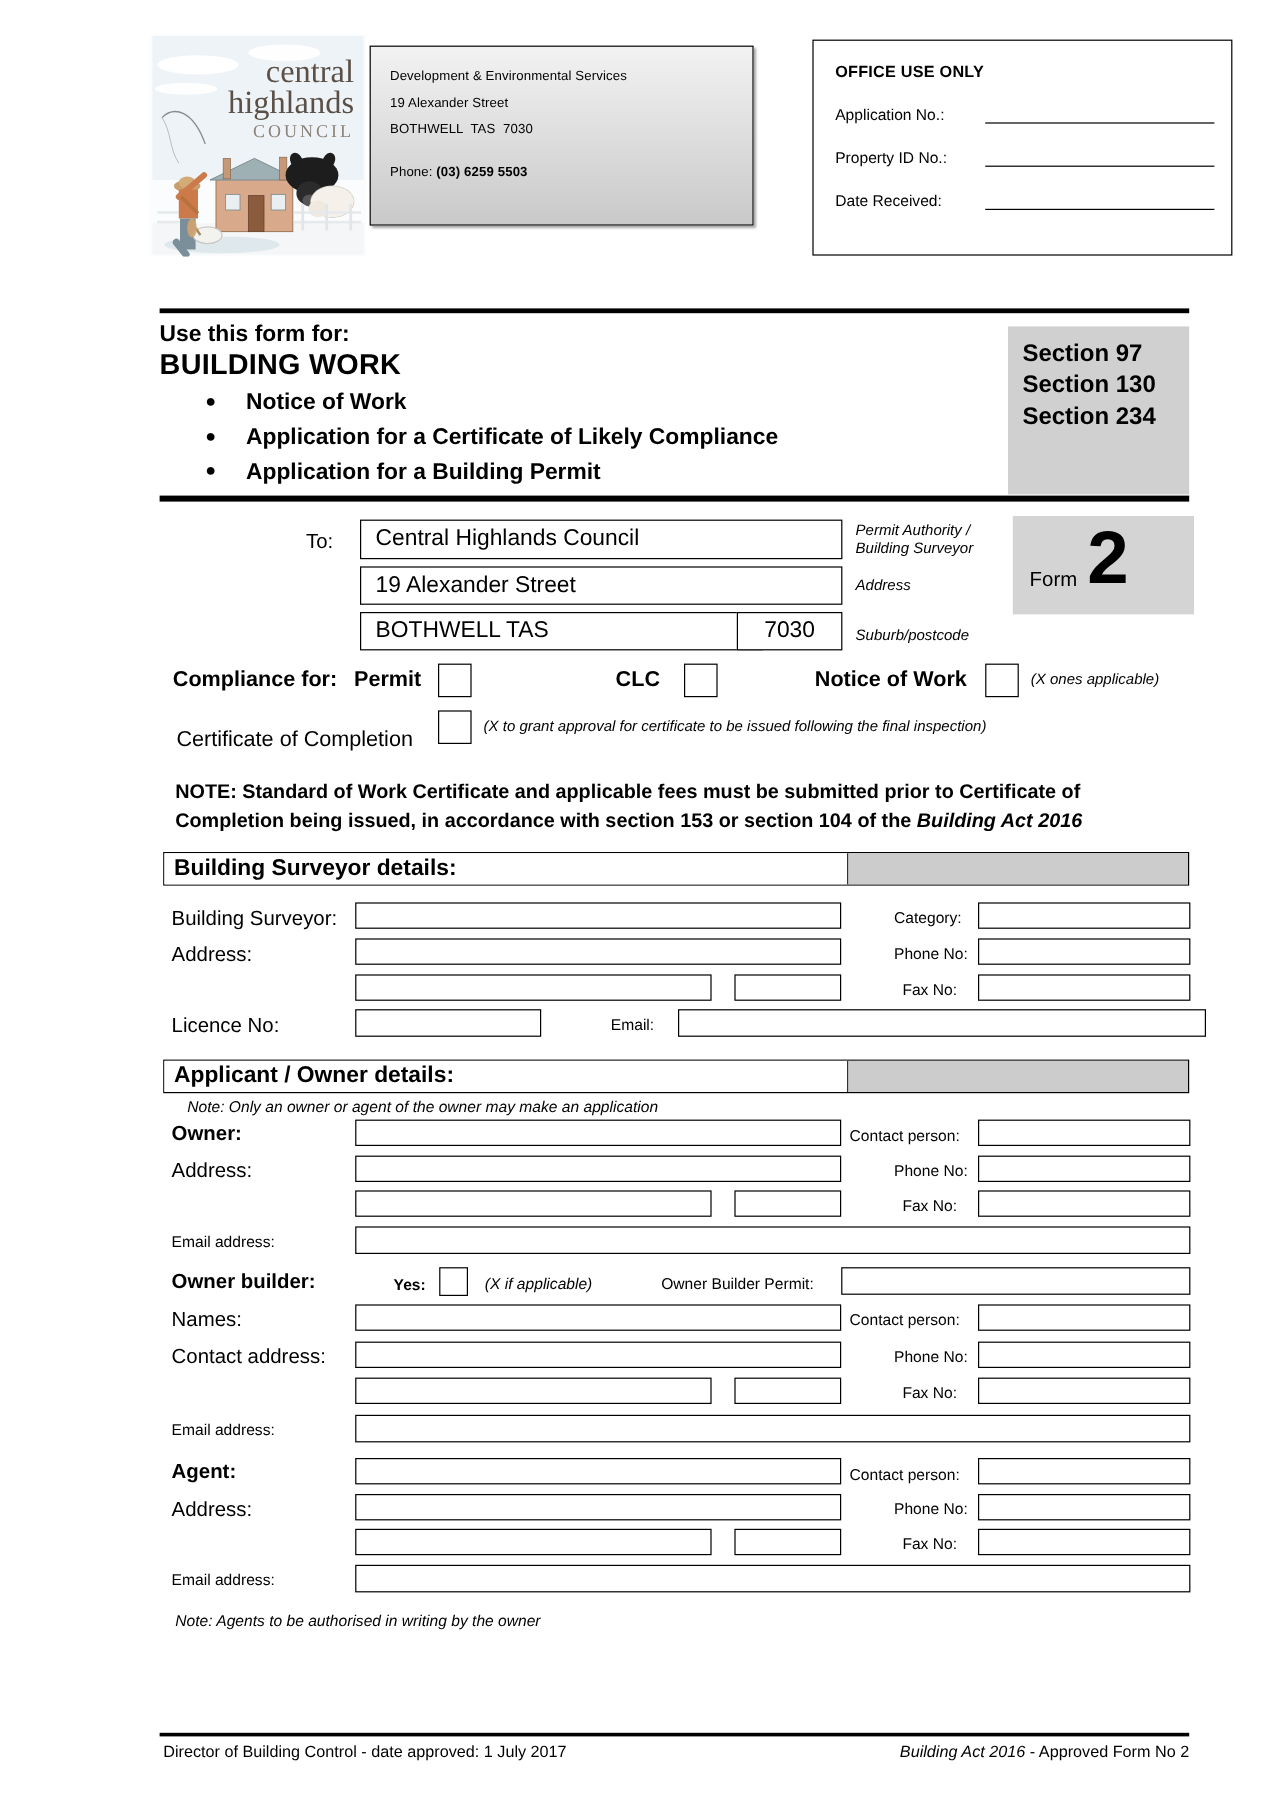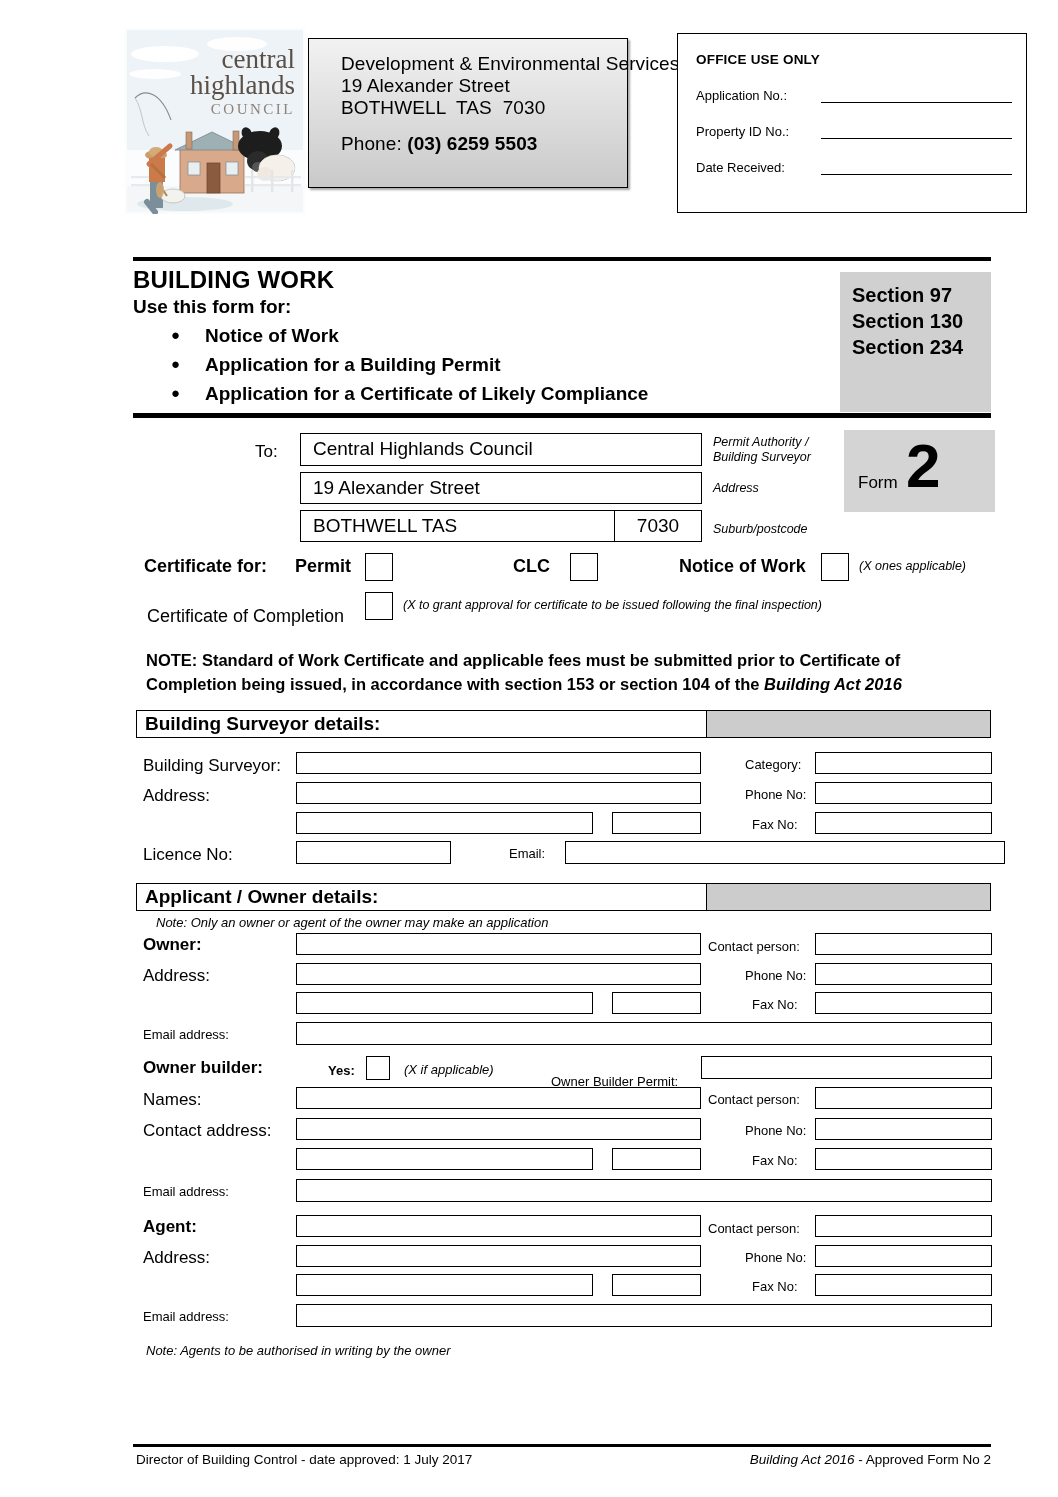--- a/index.html
+++ b/index.html
@@ -28,23 +28,22 @@
 
   #address-box {
     position: absolute; left: 308px; top: 38px;
     width: 320px; height: 150px;
     border: 1.5px solid #000;
     background: linear-gradient(180deg,#f2f2f2 0%, #e4e4e4 35%, #c9c9c9 100%);
     box-shadow: 2px 2px 2px rgba(0,0,0,0.35);
     padding: 14px 0 0 16px;
   }
   .addr-line {
-    font-size: 19px; line-height: 22px; letter-spacing: 0.1px;
+    font-size: 11px; line-height: 22px; letter-spacing: 0.1px;
     white-space: pre;
-    margin-left: 16px;
   }
   .addr-line.spacer { height: 14px; }
   .addr-line b { font-weight: bold; }
 
   #office-box {
     position: absolute; left: 677px; top: 33px;
     width: 350px; height: 180px;
     border: 1.3px solid #000;
     background: #fff;
     padding: 18px 0 0 18px;
@@ -265,26 +264,26 @@
     <div class="office-row">
       <span class="olabel">Date Received:</span>
       <span class="oline"></span>
     </div>
   </div>
 </div>
 
 <div id="rule-top"></div>
 <div id="title-area">
   <div id="title-text">
+    <div id="doc-sub">Use this form for:</div>
     <div id="doc-title">BUILDING WORK</div>
-    <div id="doc-sub">Use this form for:</div>
     <ul id="bullets">
       <li>Notice of Work</li>
+      <li>Application for a Certificate of Likely Compliance</li>
       <li>Application for a Building Permit</li>
-      <li>Application for a Certificate of Likely Compliance</li>
     </ul>
   </div>
   <div id="sections-box">
     <div class="section-line">Section 97</div>
     <div class="section-line">Section 130</div>
     <div class="section-line">Section 234</div>
   </div>
 </div>
 <div id="rule-mid"></div>
 
@@ -297,21 +296,21 @@
   <div class="to-caption" id="cap1">Permit Authority /<br>Building Surveyor</div>
   <div class="to-caption" id="cap2">Address</div>
   <div class="to-caption" id="cap3">Suburb/postcode</div>
   <div id="form2-box">
     <div id="form2-label">Form</div>
     <div id="form2-num">2</div>
   </div>
 </div>
 
 <div id="appfor">
-  <div class="af-label bold" id="af-title">Certificate for:</div>
+  <div class="af-label bold" id="af-title">Compliance for:</div>
   <div class="af-label bold" id="af-permit">Permit</div>
   <div class="cbox" id="cb-permit"></div>
   <div class="af-label bold" id="af-clc">CLC</div>
   <div class="cbox" id="cb-clc"></div>
   <div class="af-label bold" id="af-now">Notice of Work</div>
   <div class="cbox" id="cb-now"></div>
   <div class="af-note" id="af-xnote">(X ones applicable)</div>
   <div class="af-label" id="af-coc">Certificate of Completion</div>
   <div class="cbox" id="cb-coc"></div>
   <div class="af-note" id="af-cocnote">(X to grant approval for certificate to be issued following the final inspection)</div>
@@ -371,21 +370,21 @@
 
   <div class="flabel sm" style="left:143px; top:1027px;">Email address:</div>
   <div class="fbox thick" style="left:296px; top:1022px; width:696px; height:23px;"></div>
 </div>
 
 <div>
   <div class="flabel bold" style="left:143px; top:1058px;">Owner builder:</div>
   <div class="flabel sm" style="left:328px; top:1063px;font-weight:bold;">Yes:</div>
   <div class="cbox" style="left:366px; top:1056px; width:24px; height:24px;"></div>
   <div class="note-it" style="left:404px; top:1062px;">(X if applicable)</div>
-  <div class="flabel sm" style="left:551px; top:1062px;margin-top:12px;">Owner Builder Permit:</div>
+  <div class="flabel sm" style="left:551px; top:1062px;">Owner Builder Permit:</div>
   <div class="fbox thick" style="left:701px; top:1056px; width:291px; height:23px;"></div>
 
   <div class="flabel" style="left:143px; top:1090px;">Names:</div>
   <div class="fbox" style="left:296px; top:1087px; width:405px; height:22px;"></div>
   <div class="flabel sm" style="left:708px; top:1092px;">Contact person:</div>
   <div class="fbox thick" style="left:815px; top:1087px; width:177px; height:22px;"></div>
 
   <div class="flabel" style="left:143px; top:1121px;">Contact address:</div>
   <div class="fbox thick" style="left:296px; top:1118px; width:405px; height:22px;"></div>
   <div class="flabel sm" style="left:745px; top:1123px;">Phone No:</div>

